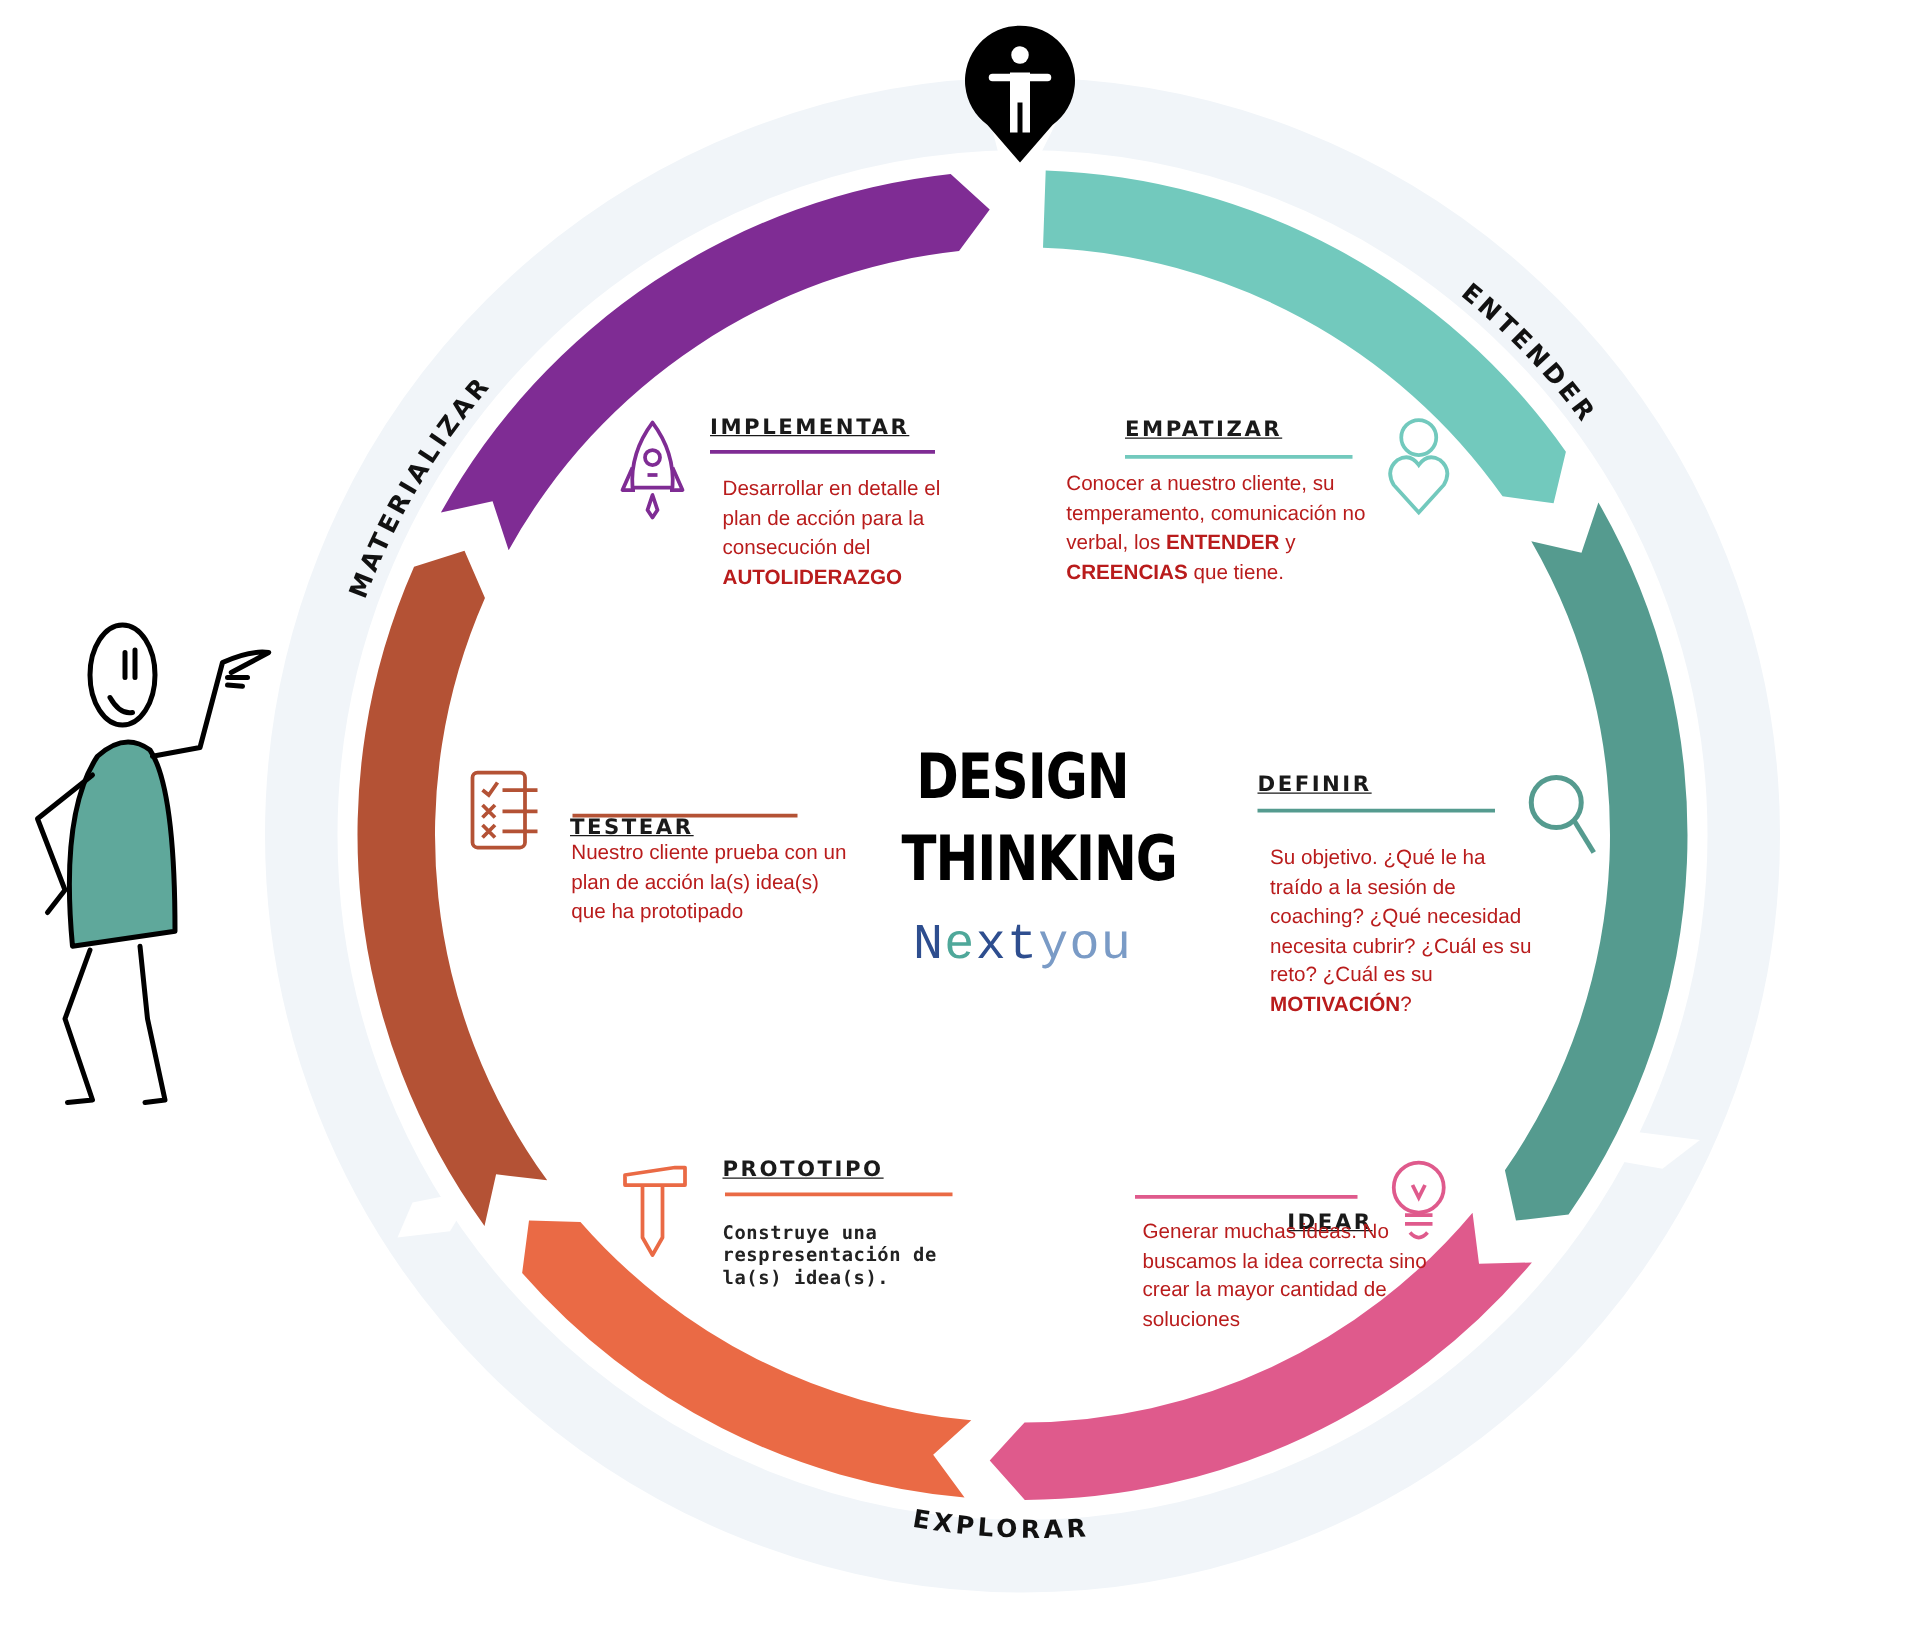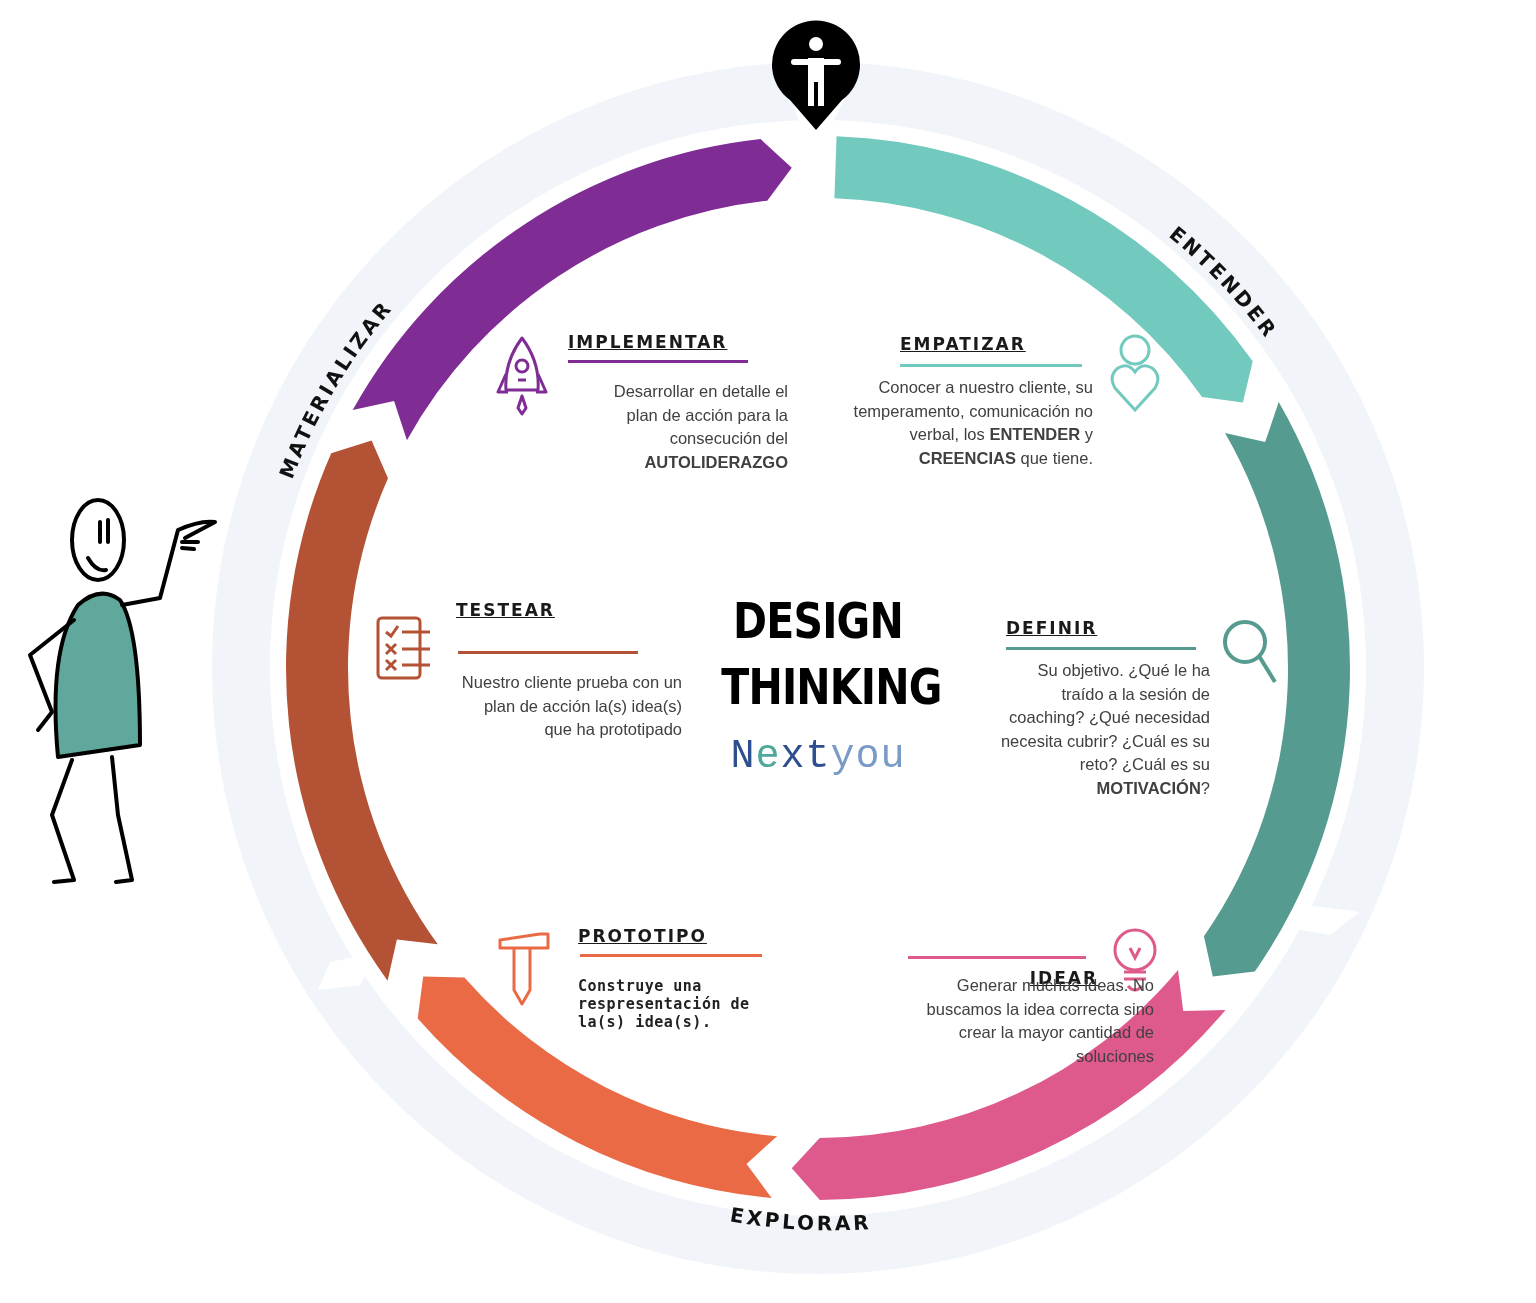--- a/index.html
+++ b/index.html
@@ -1,21 +1,21 @@
 <!DOCTYPE html>
 <html><head>
 <meta charset="utf-8">
 <style>
   html, body { margin:0; padding:0; background:#ffffff; }
   body { width:1536px; height:1303px; position:relative; overflow:hidden; font-family:"DejaVu Sans", sans-serif; }
   #diagram { position:absolute; left:0; top:0; width:1536px; height:1303px; }
   .stage-block { position:absolute; }
   .stage-title { font-family:"DejaVu Sans", sans-serif; font-size:17px; font-weight:bold; letter-spacing:2px; color:#1a1a1a;text-decoration:underline; }
   .stage-rule { height:3px; margin-top:8px; }
-  .stage-desc { font-family:"Liberation Sans", sans-serif; font-size:16.5px; line-height:23.5px; color:#404040; margin-top:10px;text-align:right; }
+  .stage-desc { font-family:"Liberation Sans", sans-serif; font-size:16.5px; line-height:23.5px; color:#b91c1c; margin-top:10px; }
   .stage-desc b { font-weight:bold; }
   .mono-desc { font-family:"DejaVu Sans Mono", monospace; font-size:15px; line-height:18px; letter-spacing:0.5px; font-weight:bold; color:#222;margin-top:12px; }
   .center-title { position:absolute; left:700px; top:588px; width:236px; text-align:center;
     font-family:"DejaVu Sans", sans-serif; font-weight:bold; font-size:50px; line-height:66px; letter-spacing:-1px;
     color:#000; transform:scaleX(0.82); transform-origin:center; }
   .brand { position:absolute; left:700px; top:734px; width:236px; text-align:center;
     font-family:Liberation Mono, monospace; font-size:40px; font-weight:300; letter-spacing:1px; }
 </style>
 </head>
 <body>
@@ -120,37 +120,37 @@
 </div>
 <div class="stage-rule" style="position:absolute; left:900px; top:364px; background:#72c9bd; width:182px; margin:0;"></div>
 <div class="stage-block stage-desc" style="left:853px; top:376px; width:240px; margin:0;">
   <span>Conocer a nuestro cliente, su temperamento, comunicación no verbal, los </span><b>ENTENDER</b><span> y </span><b>CREENCIAS</b><span> que tiene.</span>
 </div>
 
 <div class="stage-block" style="left:1006px; top:618px; width:190px;">
   <div class="stage-title">DEFINIR</div>
 </div>
 <div class="stage-rule" style="position:absolute; left:1006px; top:647px; background:#559b8f; width:190px; margin:0;"></div>
-<div class="stage-block stage-desc" style="left:1000px; top:659px; width:210px; margin:0;">
+<div class="stage-block stage-desc" style="left:1000px; top:659px; width:210px; margin:16px;">
   <span>Su objetivo. ¿Qué le ha traído a la sesión de coaching? ¿Qué necesidad necesita cubrir? ¿Cuál es su reto? ¿Cuál es su </span><b>MOTIVACIÓN</b><span>?</span>
 </div>
 
 <div class="stage-block" style="left:908px; top:968px; width:190px;text-align:right;">
   <div class="stage-title">IDEAR</div>
 </div>
 <div class="stage-rule" style="position:absolute; left:908px; top:956px; background:#df5a8c; width:178px; margin:0;"></div>
 <div class="stage-block stage-desc" style="left:914px; top:974px; width:240px; margin:0;">Generar muchas ideas. No buscamos la idea correcta sino crear la mayor cantidad de soluciones</div>
 
 <div class="stage-block" style="left:578px; top:926px; width:190px;">
   <div class="stage-title">PROTOTIPO</div>
 </div>
 <div class="stage-rule" style="position:absolute; left:580px; top:954px; background:#ea6a45; width:182px; margin:0;"></div>
 <div class="stage-block mono-desc" style="left:578px; top:965px; width:190px;">Construye una respresentación de la(s) idea(s).</div>
 
-<div class="stage-block" style="left:456px; top:600px; width:190px;">
+<div class="stage-block" style="left:456px; top:652px; width:190px;">
   <div class="stage-title">TESTEAR</div>
 </div>
 <div class="stage-rule" style="position:absolute; left:458px; top:651px; background:#b45235; width:180px; margin:0;"></div>
 <div class="stage-block stage-desc" style="left:457px; top:671px; width:225px; margin:0;">Nuestro cliente prueba con un plan de acción la(s) idea(s) que ha prototipado</div>
 
 <div class="center-title">
   <div>DESIGN</div>
   <div>THINKING</div>
 </div>
 <div class="brand">

